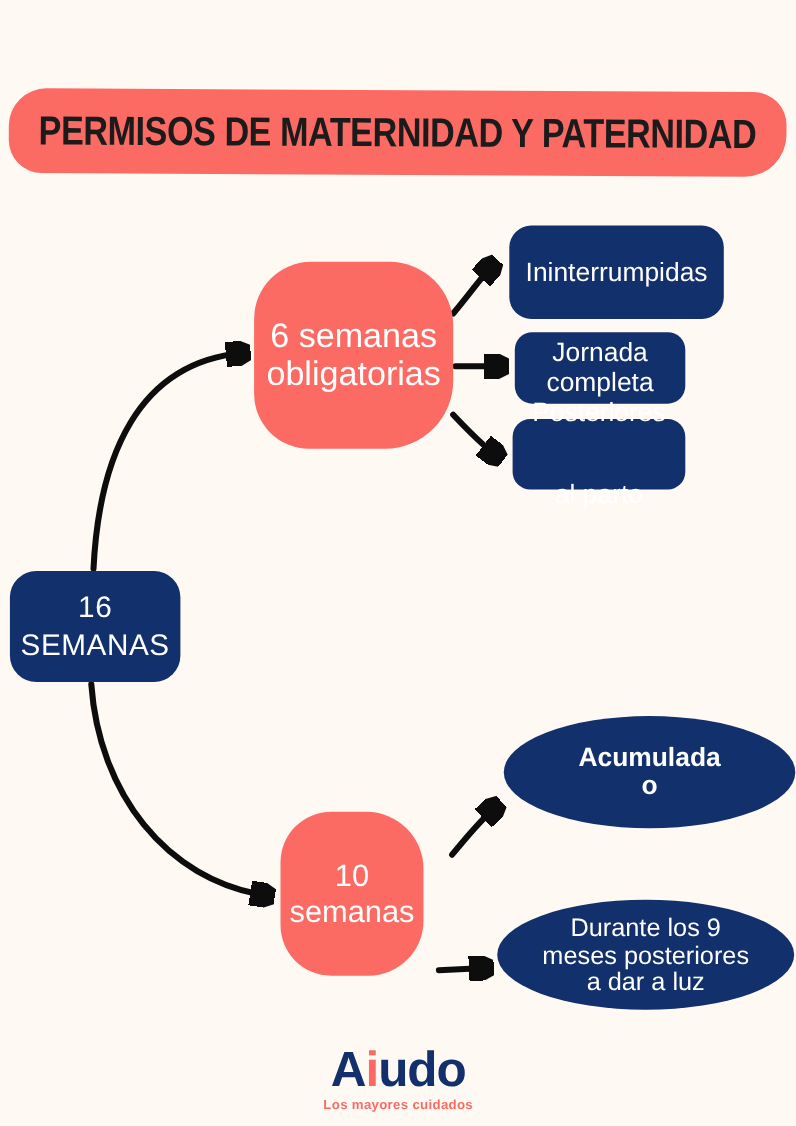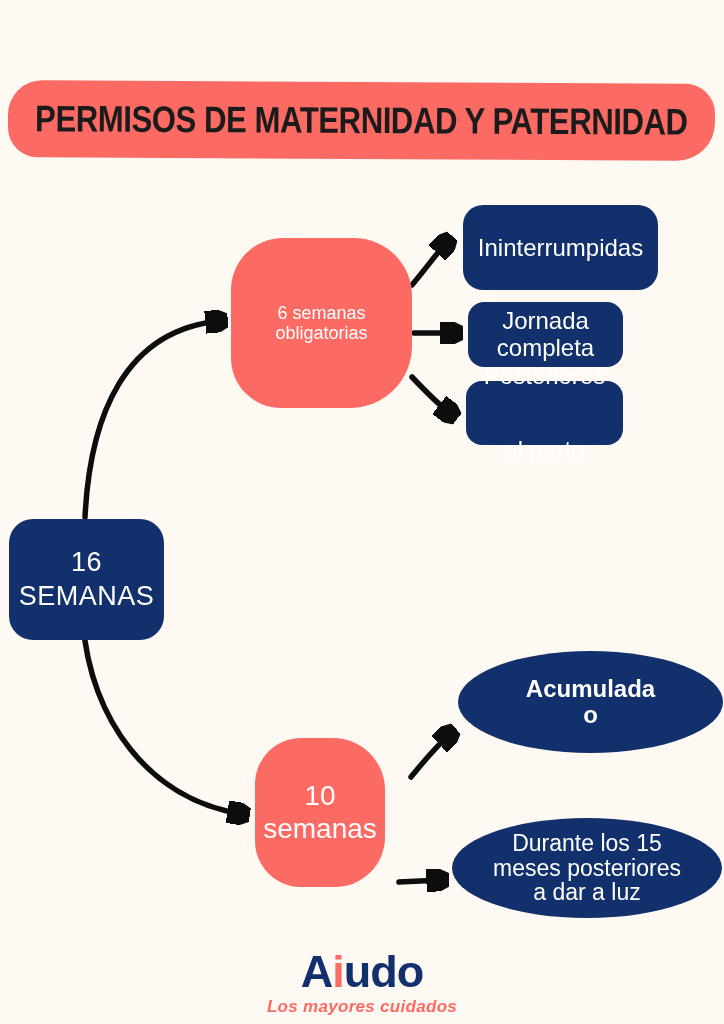--- a/index.html
+++ b/index.html
@@ -38,29 +38,29 @@
     position:absolute;display:flex;flex-direction:column;
     align-items:center;justify-content:center;text-align:center;
     color:var(--white);
   }
   .node .line{display:block;white-space:nowrap;text-align:right;}
   .blob{background:var(--coral);}
   .navybox{background:var(--navy);}
   .blob-6{
     left:231px;top:238px;width:181px;height:170px;
     border-radius:52px 58px 62px 50px;
-    font-size:18px;line-height:1.12;font-weight:500;
+    font-size:31px;line-height:1.12;font-weight:500;
   }
   .blob-10{
     left:255px;top:738px;width:130px;height:149px;
     border-radius:46px 52px 50px 46px;
     font-size:28px;line-height:1.15;font-weight:500;
   }
   .box-16{
-    left:9px;top:519px;width:155px;height:121px;
+    left:9px;top:519px;width:155px;height:101px;
     border-radius:24px;
     font-size:27px;line-height:1.25;font-weight:500;letter-spacing:0.5px;
   }
   .box-inint{
     left:463px;top:205px;width:195px;height:85px;
     border-radius:20px;font-size:24px;font-weight:500;
   }
   .box-jornada{
     left:468px;top:302px;width:155px;height:65px;
     border-radius:16px;font-size:24px;line-height:1.12;font-weight:500;
@@ -85,22 +85,22 @@
   .logo{
     position:absolute;left:0;top:948px;width:724px;
     display:flex;flex-direction:column;align-items:center;text-align:right;
   }
   .logo-word{
     font-size:45px;font-weight:800;letter-spacing:-1px;
     color:var(--navy);line-height:1.05;
   }
   .logo-word .coral{color:var(--coral);}
   .tagline{
-    margin-top:2px;font-size:17px;font-weight:700;
-    color:var(--coral);letter-spacing:0.3px;font-style:italic;
+    margin-top:2px;font-size:12px;font-weight:700;
+    color:var(--coral);letter-spacing:0.3px;
   }
 </style>
 </head>
 <body>
 
 <div class="canvas">
 
   <div class="title-banner">
     <span class="title-text">PERMISOS DE MATERNIDAD Y PATERNIDAD</span>
   </div>
@@ -148,21 +148,21 @@
     <span class="line">10</span>
     <span class="line">semanas</span>
   </div>
 
   <div class="node navybox ellipse ell-acumulada">
     <span class="line">Acumulada</span>
     <span class="line">o</span>
   </div>
 
   <div class="node navybox ellipse ell-durante">
-    <span class="line">Durante los 15</span>
+    <span class="line">Durante los 9</span>
     <span class="line">meses posteriores</span>
     <span class="line">a dar a luz</span>
   </div>
 
   <div class="logo">
     <span class="logo-word"><span>A</span><span class="coral">i</span><span>udo</span></span>
     <span class="tagline">Los mayores cuidados</span>
   </div>
 
 </div>

